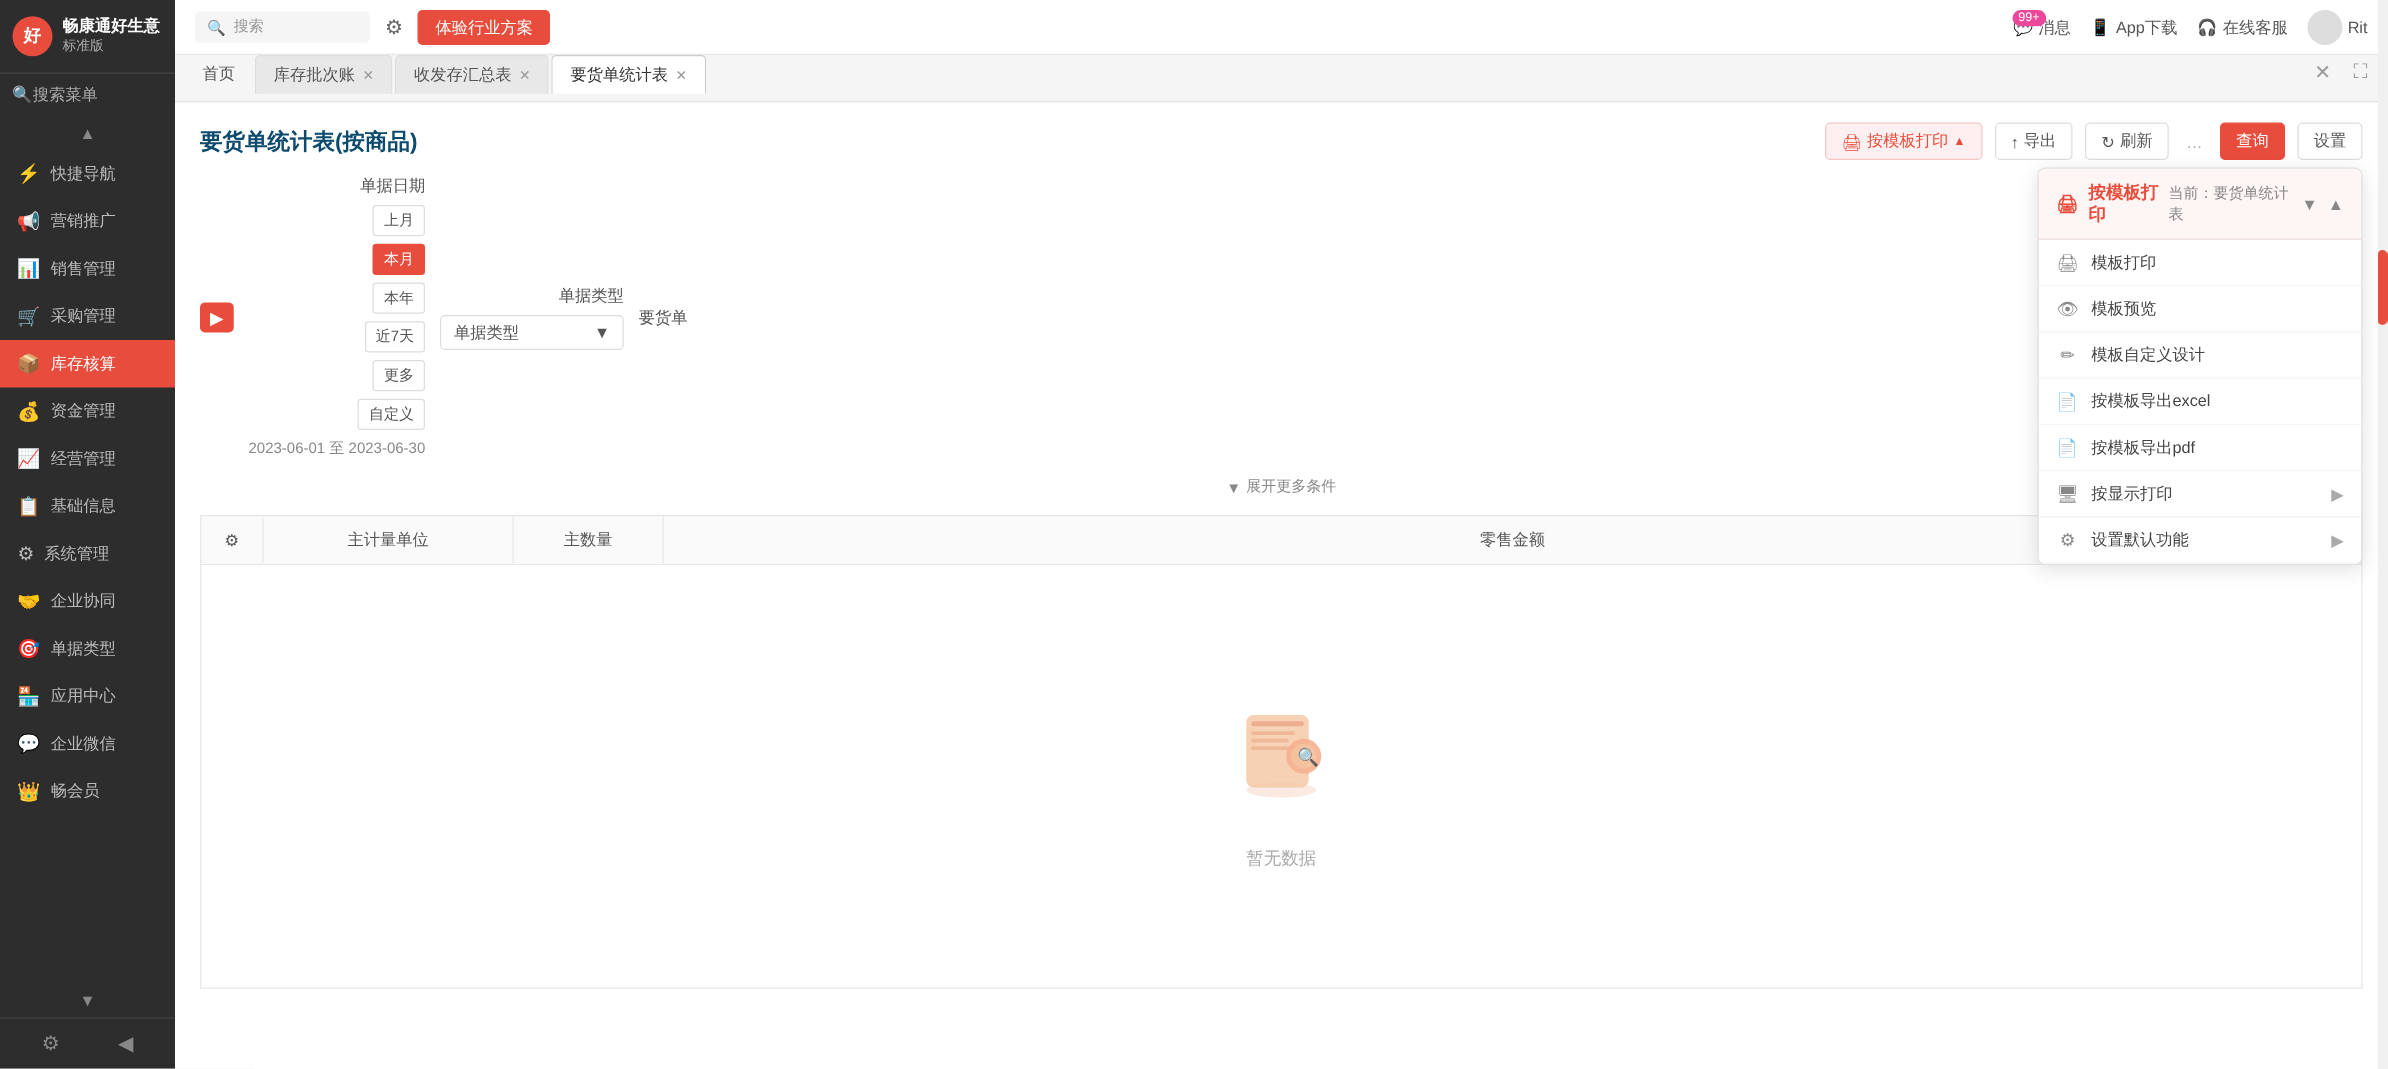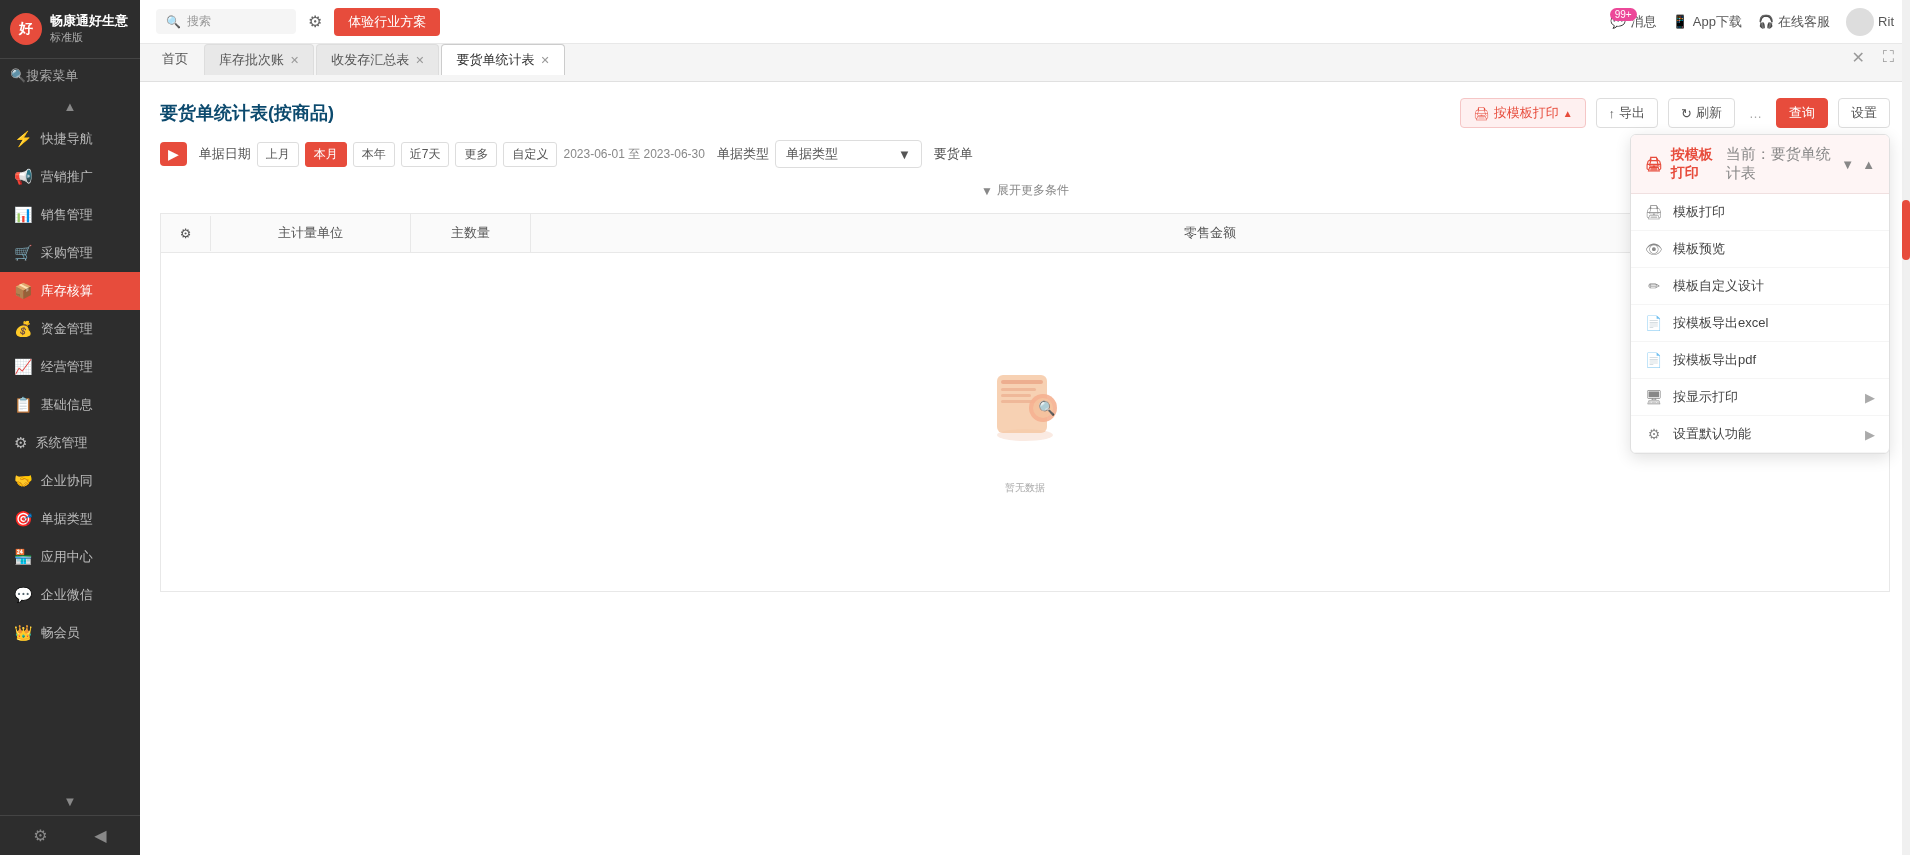--- a/index.html
+++ b/index.html
@@ -171,22 +171,22 @@
       display: flex; flex-wrap: wrap; align-items: center; gap: 12px;
     }
     .filter-toggle {
       display: flex; align-items: center;
       background: #e74c3c; border-radius: 4px;
       padding: 4px 8px; cursor: pointer;
     }
     .filter-toggle-icon { color: white; font-size: 14px; }
 
     .filter-group {
-      display: flex; align-items: center; gap: 6px;
-      font-size: 13px; color: #555;
+      display: flex; align-items: flex-end; gap: 6px;
+      font-size: 13px; color: #555; flex-direction: column;
     }
     .filter-label { white-space: nowrap; }
     .date-btn {
       padding: 3px 8px; border-radius: 3px;
       border: 1px solid #ddd; background: white;
       cursor: pointer; font-size: 12px; color: #555;
     }
     .date-btn.active { background: #e74c3c; color: white; border-color: #e74c3c; }
     .date-range { font-size: 12px; color: #888; }
 
@@ -229,21 +229,21 @@
       border: 1px solid #e8e8e8;
       min-height: 300px;
       display: flex; align-items: center; justify-content: center;
       flex-direction: column;
       background: white;
     }
     .empty-icon {
       font-size: 80px;
       margin-bottom: 12px;
     }
-    .empty-text { color: #aaa; font-size: 10px; }
+    .empty-text { color: #aaa; font-size: 14px; }
     .dropdown-menu {
       position: absolute;
       top: 36px; right: 0;
       width: 260px;
       background: white;
       border: 1px solid #e0e0e0;
       border-radius: 6px;
       box-shadow: 0 4px 16px rgba(0,0,0,0.12);
       z-index: 999;
       overflow: hidden;
@@ -451,21 +451,21 @@
         <button class="action-btn action-btn-primary">查询</button>
         <button class="action-btn">设置</button>
 
         <div class="dropdown-menu">
           <div class="dropdown-header">
             <div class="dropdown-header-left">
               <span>🖨</span>
               <span>按模板打印</span>
             </div>
             <div class="dropdown-header-right">
-              <span style="font-size:15px;">当前：要货单统计表</span>
+              <span style="font-size:12px;">当前：要货单统计表</span>
               <span>▼</span>
               <span style="cursor:pointer;">▲</span>
             </div>
           </div>
 
           <div class="dropdown-item">
             <span class="dropdown-item-icon">🖨</span>
             <span>模板打印</span>
           </div>
           <div class="dropdown-item">

